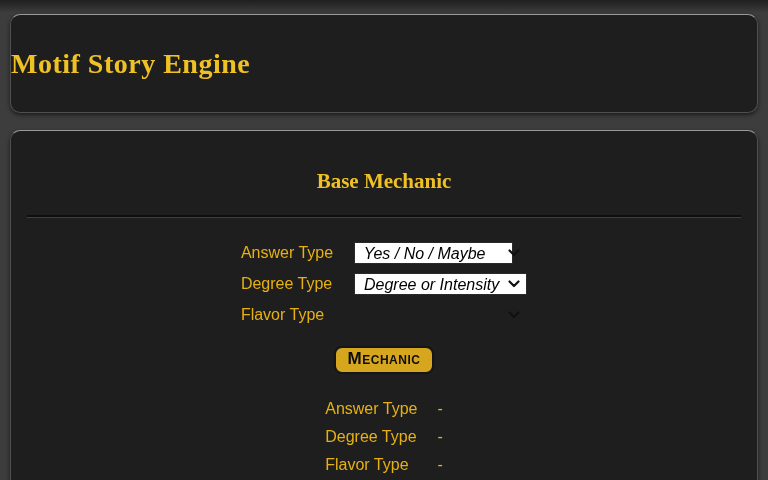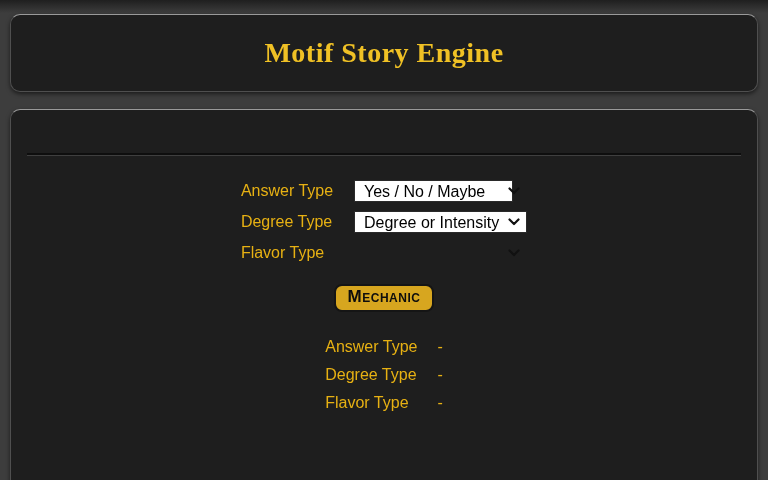--- a/index.html
+++ b/index.html
@@ -18,24 +18,24 @@
     margin: 0 10px;
     background: #1e1e1e;
     border: 1px solid #4f4f4f;
     border-top-color: #9a9a9a;
     border-radius: 10px;
     box-shadow: 0 2px 4px rgba(0,0,0,0.55);
     box-sizing: border-box;
   }
   .header-panel {
     margin-top: 14px;
-    height: 78px;
+    height: 99px;
     display: flex;
     align-items: center;
-    justify-content: center;
+    justify-content: flex-start;
   }
   h1.app-title {
     margin: 0;
     font-family: "Liberation Serif", serif;
     font-weight: bold;
     font-size: 28px;
     color: #f0c125;
     letter-spacing: 0.5px;
   }
   .main-panel {
@@ -84,20 +84,21 @@
     color: #000000;
     border: 1px solid #2a2a2a;
     border-radius: 0;
     height: 22px;
     font-family: "Liberation Sans", sans-serif;
     font-size: 16px;
     text-align: center;
     text-align-last: center;
     padding: 0 24px 0 6px;
     box-sizing: border-box;
+    font-style: italic;
   }
   .sel-0 { width: 159px; }
   .sel-1 { width: 173px; }
   .sel-2 { width: 118px; }
   .select-wrap .chev {
     position: absolute;
     right: 7px;
     top: 50%;
     transform: translateY(-50%);
     pointer-events: none;
@@ -138,20 +139,21 @@
 </head>
 <body>
 
 <div>
 
   <section class="panel header-panel">
     <h1 class="app-title">Motif Story Engine</h1>
   </section>
 
   <section class="panel main-panel">
+    <h2 class="section-title">Base Mechanic</h2>
     <hr class="divider">
 
     <div class="form-grid">
       <span class="form-label">Answer Type</span>
       <span class="select-wrap">
         <select class="sel sel-0"><option>Yes / No / Maybe</option></select>
         <svg class="chev" width="12" height="8" viewBox="0 0 12 8">
             <polyline points="1.5,1.5 6,6 10.5,1.5" fill="none" stroke="#111111" stroke-width="2.2" stroke-linecap="round" stroke-linejoin="round"></polyline>
           </svg>
       </span>

